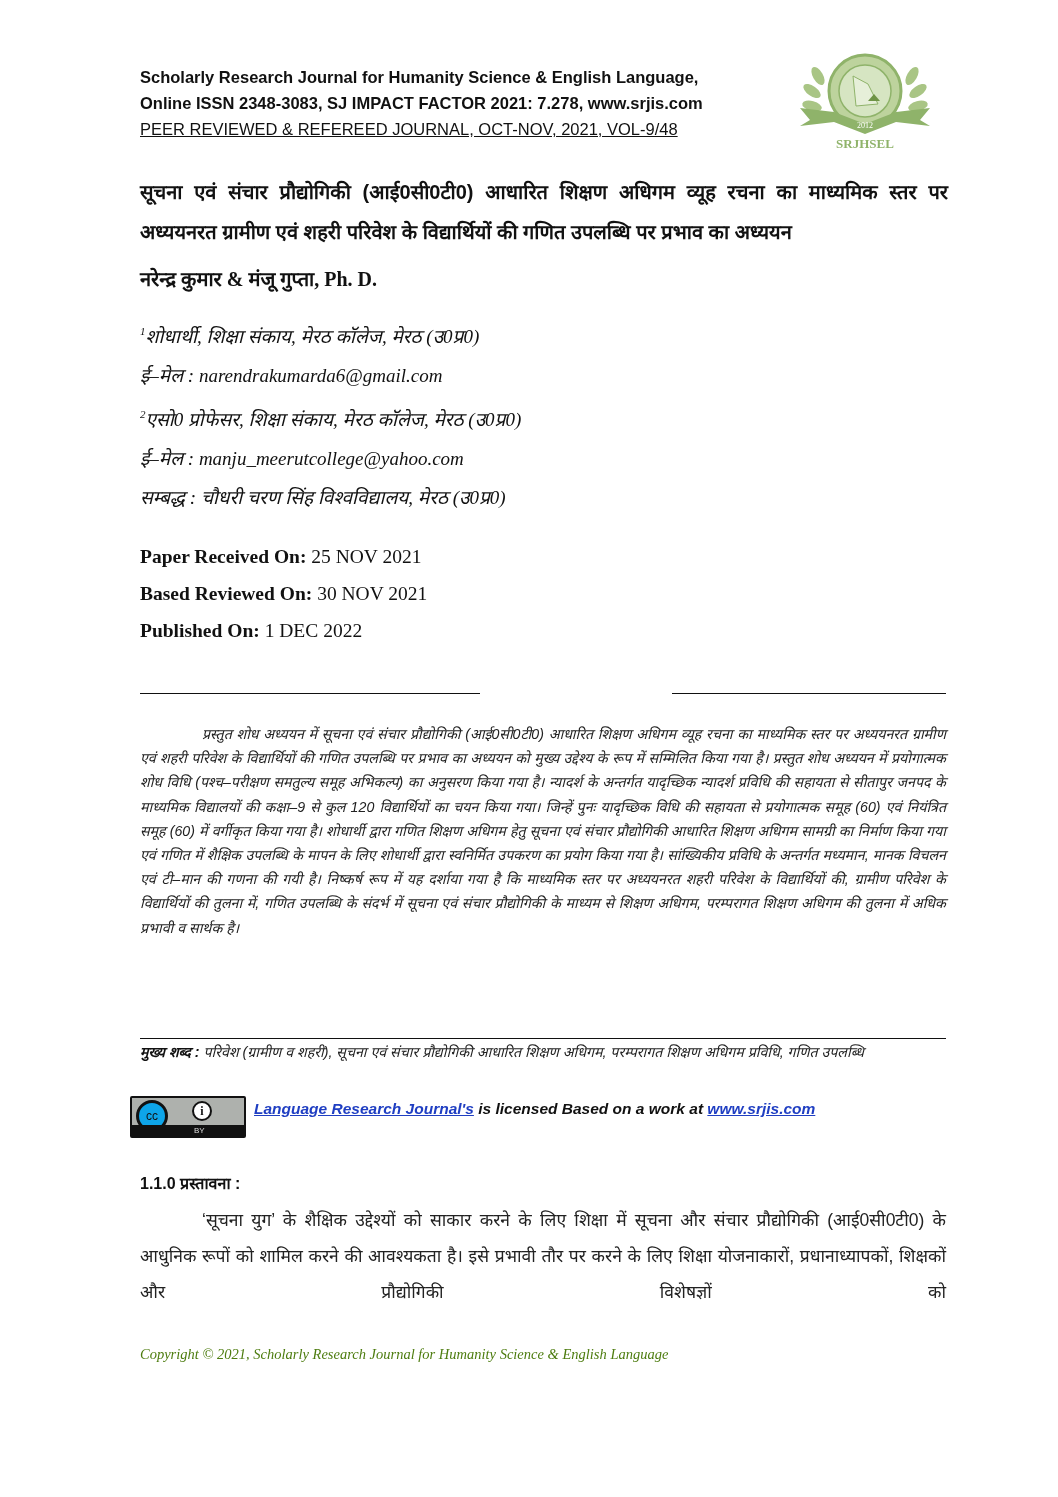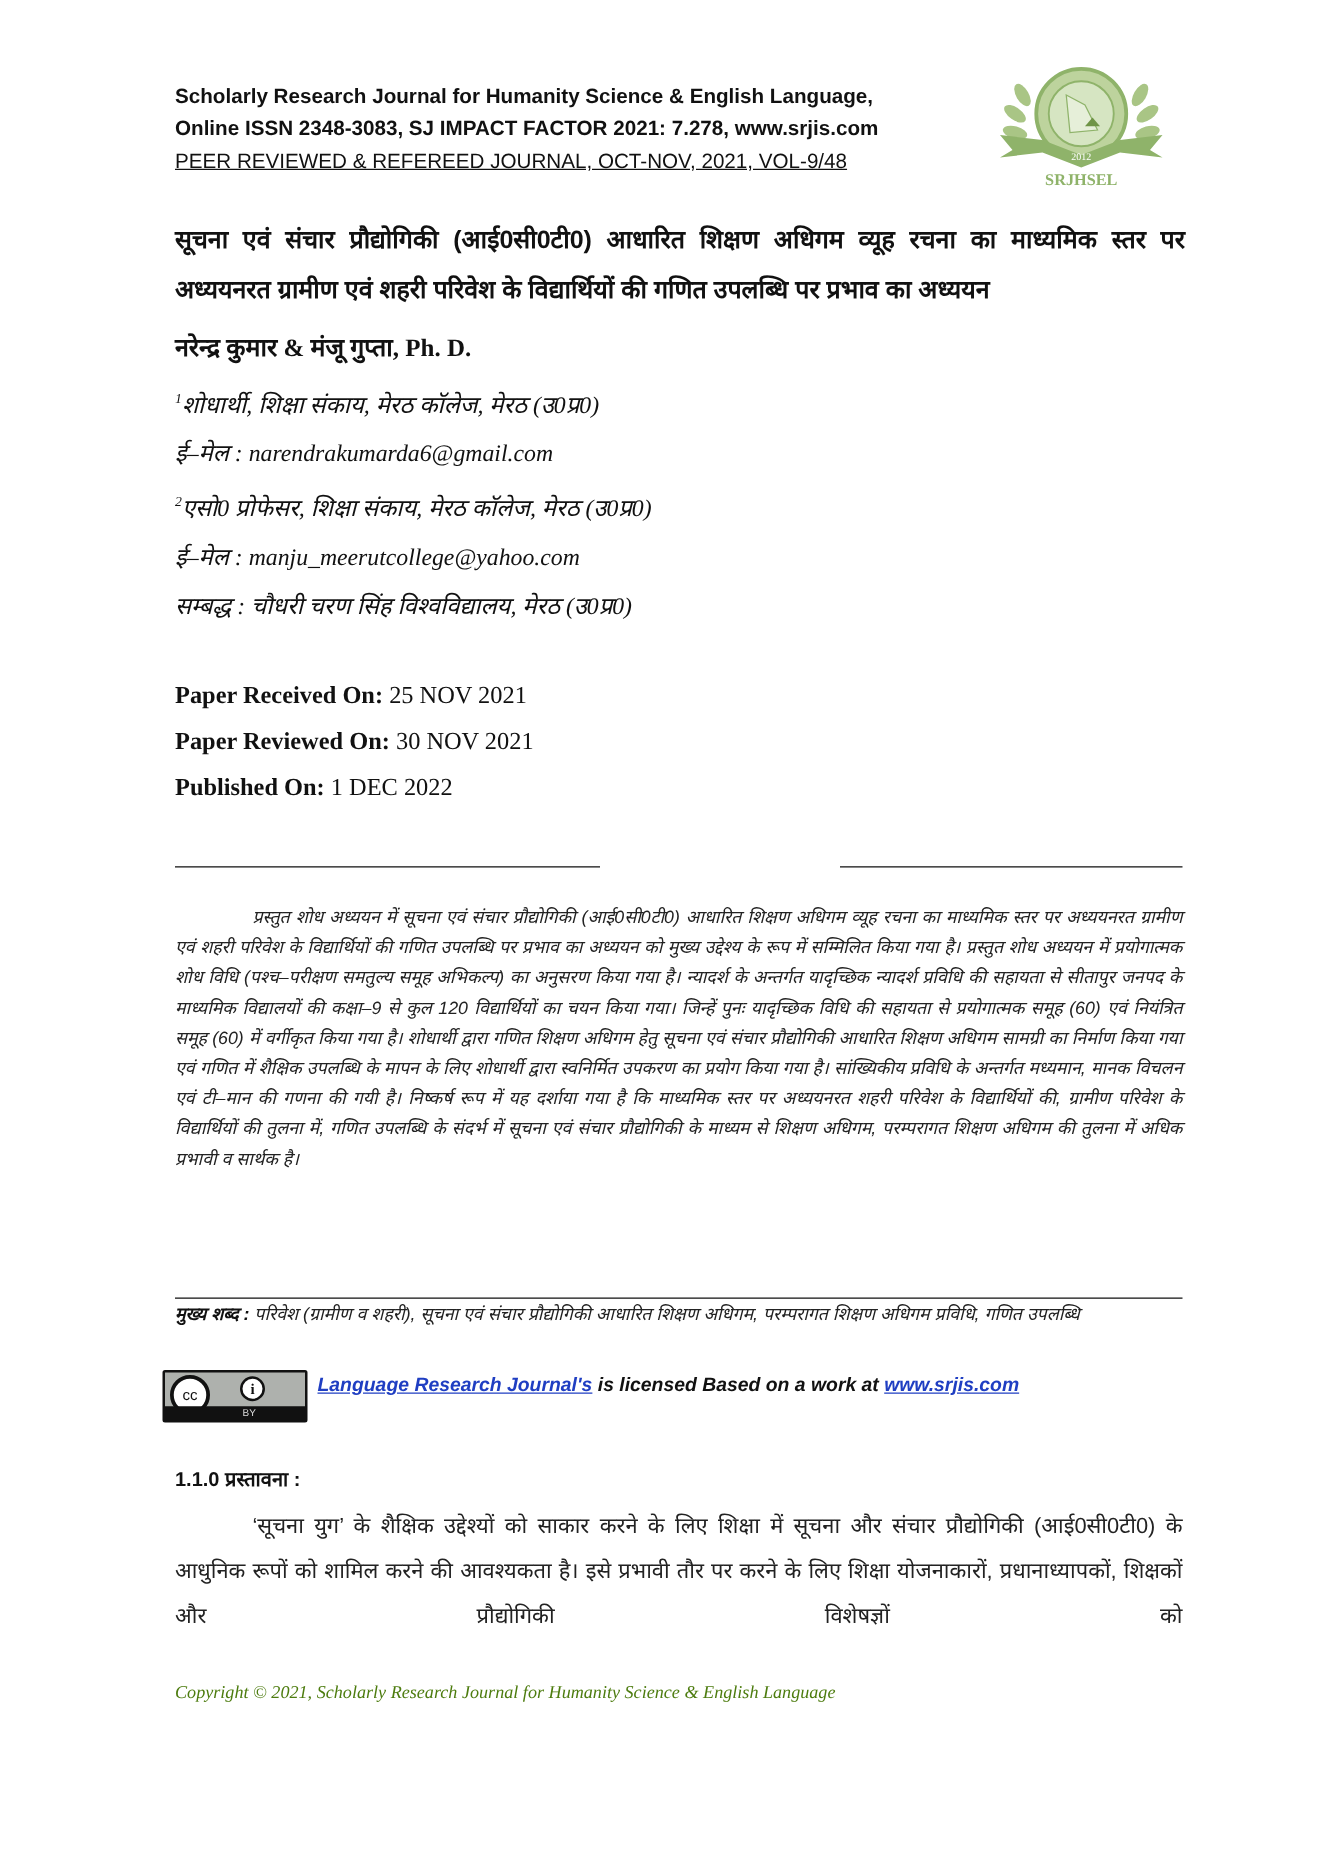--- a/index.html
+++ b/index.html
@@ -11,21 +11,21 @@
   .journal-header .line3 { font-weight:normal; text-decoration:underline; }
 
   .logo { position:absolute; left:786px; top:46px; width:134px; height:108px; }
 
   .paper-title { position:absolute; left:128px; top:172px; width:808px;
     font-family:"Liberation Sans", sans-serif; font-weight:bold; font-size:20px; line-height:40px;
     text-align:justify; color:#111; }
 
   .authors { position:absolute; left:128px; top:264px; width:700px;
     font-family:"Liberation Serif", serif; font-size:19px; color:#111; }
-  .authors .names { font-weight:bold; font-size:20px; line-height:30px; margin-bottom:6px; }
+  .authors .names { font-weight:bold; font-size:20px; line-height:30px; margin-bottom:18px; }
   .authors .aff { font-style:italic; line-height:39px; }
   .authors sup { font-size:11px; vertical-align:8px; }
 
   .dates { position:absolute; left:128px; top:538px; font-family:"Liberation Serif", serif; font-size:19.5px; line-height:37px; color:#111; }
   .dates b { font-weight:bold; }
 
   .abstract-rule { position:absolute; top:693px; height:0; border-top:1.5px solid #111; }
   .abstract-rule.left { left:128px; width:340px; }
   .abstract-rule.right { left:660px; width:274px; }
   .abstract-box { position:absolute; left:465px; top:668px; width:190px; height:46px;
@@ -42,21 +42,21 @@
     font-family:"Liberation Sans", sans-serif; font-style:italic; font-size:14.2px; line-height:24px;
     text-align:justify; color:#222; }
   .keywords .kw-label { font-weight:bold; color:#111; }
 
   .license { position:absolute; left:118px; top:1096px; width:820px; height:44px; }
   .cc-badge { position:absolute; left:0; top:0; width:116px; height:42px; background:#aeb1ad;
     border:2px solid #111; border-radius:2px; box-sizing:border-box; }
   .cc-badge .black-strip { position:absolute; left:0; right:0; bottom:0; height:11px; background:#111; }
   .cc-badge .by { position:absolute; left:62px; bottom:0px; font-family:"Liberation Sans", sans-serif; font-size:8px; color:#ddd; line-height:11px; }
   .cc-badge .cc-circle { position:absolute; left:4px; top:2px; width:32px; height:32px; border-radius:50%;
-    background:#ffffff; border:3px solid #111; box-sizing:border-box;
+    background:#0ea5e9; border:3px solid #111; box-sizing:border-box;
     font-family:"Liberation Sans", sans-serif; font-weight:normal; font-size:12px; display:flex; align-items:center; justify-content:center; }
   .cc-badge .person-circle { position:absolute; left:60px; top:3px; width:20px; height:20px; border-radius:50%;
     background:#fff; border:2px solid #111; box-sizing:border-box;
     font-family:"Liberation Serif", serif; font-weight:bold; font-size:12px; display:flex; align-items:center; justify-content:center; }
   .license-text { position:absolute; left:124px; top:4px;
     font-family:"Liberation Sans", sans-serif; font-style:italic; font-weight:bold; font-size:15.5px; color:#111; }
   .license-text a { color:#1f3ec2; text-decoration:underline; }
 
   .section-heading { position:absolute; left:128px; top:1172px; font-family:"Liberation Sans", sans-serif; font-weight:bold; font-size:16px; color:#111; }
   .intro-body { position:absolute; left:128px; top:1202px; width:806px;
@@ -102,21 +102,21 @@
     <div class="names">नरेन्द्र कुमार &amp; मंजू गुप्ता, Ph. D.</div>
     <div class="aff"><sup>1</sup><span>शोधार्थी, शिक्षा संकाय,   मेरठ कॉलेज, मेरठ (उ0प्र0)</span></div>
     <div class="aff"><span>ई–मेल : narendrakumarda6@gmail.com</span></div>
     <div class="aff"><sup>2</sup><span>एसो0 प्रोफेसर, शिक्षा संकाय, मेरठ कॉलेज, मेरठ (उ0प्र0)</span></div>
     <div class="aff"><span>ई–मेल : manju_meerutcollege@yahoo.com</span></div>
     <div class="aff"><span>सम्बद्ध : चौधरी चरण सिंह विश्वविद्यालय, मेरठ (उ0प्र0)</span></div>
   </div>
 
   <div class="dates">
     <div><b>Paper Received On:</b><span> 25 NOV 2021</span></div>
-    <div><b>Paper Reviewed On:</b><span> 30 NOV 2021</span></div>
+    <div><b>Based Reviewed On:</b><span> 30 NOV 2021</span></div>
     <div><b>Published On:</b><span> 1 DEC 2022</span></div>
   </div>
 
   <div class="abstract-rule left"></div>
   <div class="abstract-rule right"></div>
 
   <div class="abstract-body">प्रस्तुत शोध अध्ययन में सूचना एवं संचार प्रौद्योगिकी (आई0सी0टी0) आधारित शिक्षण अधिगम व्यूह रचना का माध्यमिक स्तर पर अध्ययनरत ग्रामीण एवं शहरी परिवेश के विद्यार्थियों की गणित उपलब्धि पर प्रभाव का अध्ययन को मुख्य उद्देश्य के रूप में सम्मिलित किया गया है। प्रस्तुत शोध अध्ययन में प्रयोगात्मक शोध विधि (पश्च–परीक्षण समतुल्य समूह अभिकल्प) का अनुसरण किया गया है। न्यादर्श के अन्तर्गत यादृच्छिक न्यादर्श प्रविधि की सहायता से सीतापुर जनपद के माध्यमिक विद्यालयों की कक्षा–9 से कुल 120 विद्यार्थियों का चयन किया गया। जिन्हें पुनः यादृच्छिक विधि की सहायता से प्रयोगात्मक समूह (60) एवं नियंत्रित समूह (60) में वर्गीकृत किया गया है। शोधार्थी द्वारा गणित शिक्षण अधिगम हेतु सूचना एवं संचार प्रौद्योगिकी आधारित शिक्षण अधिगम सामग्री का निर्माण किया गया एवं गणित में शैक्षिक उपलब्धि के मापन के लिए शोधार्थी द्वारा स्वनिर्मित उपकरण का प्रयोग किया गया है। सांख्यिकीय प्रविधि के अन्तर्गत मध्यमान, मानक विचलन एवं टी–मान की गणना की गयी है। निष्कर्ष रूप में यह दर्शाया गया है कि माध्यमिक स्तर पर अध्ययनरत शहरी परिवेश के विद्यार्थियों की, ग्रामीण परिवेश के विद्यार्थियों की तुलना में, गणित उपलब्धि के संदर्भ में सूचना एवं संचार प्रौद्योगिकी के माध्यम से शिक्षण अधिगम, परम्परागत शिक्षण अधिगम की तुलना में अधिक प्रभावी व सार्थक है।</div>
 
   <div class="kw-rule"></div>
   <div class="keywords">

